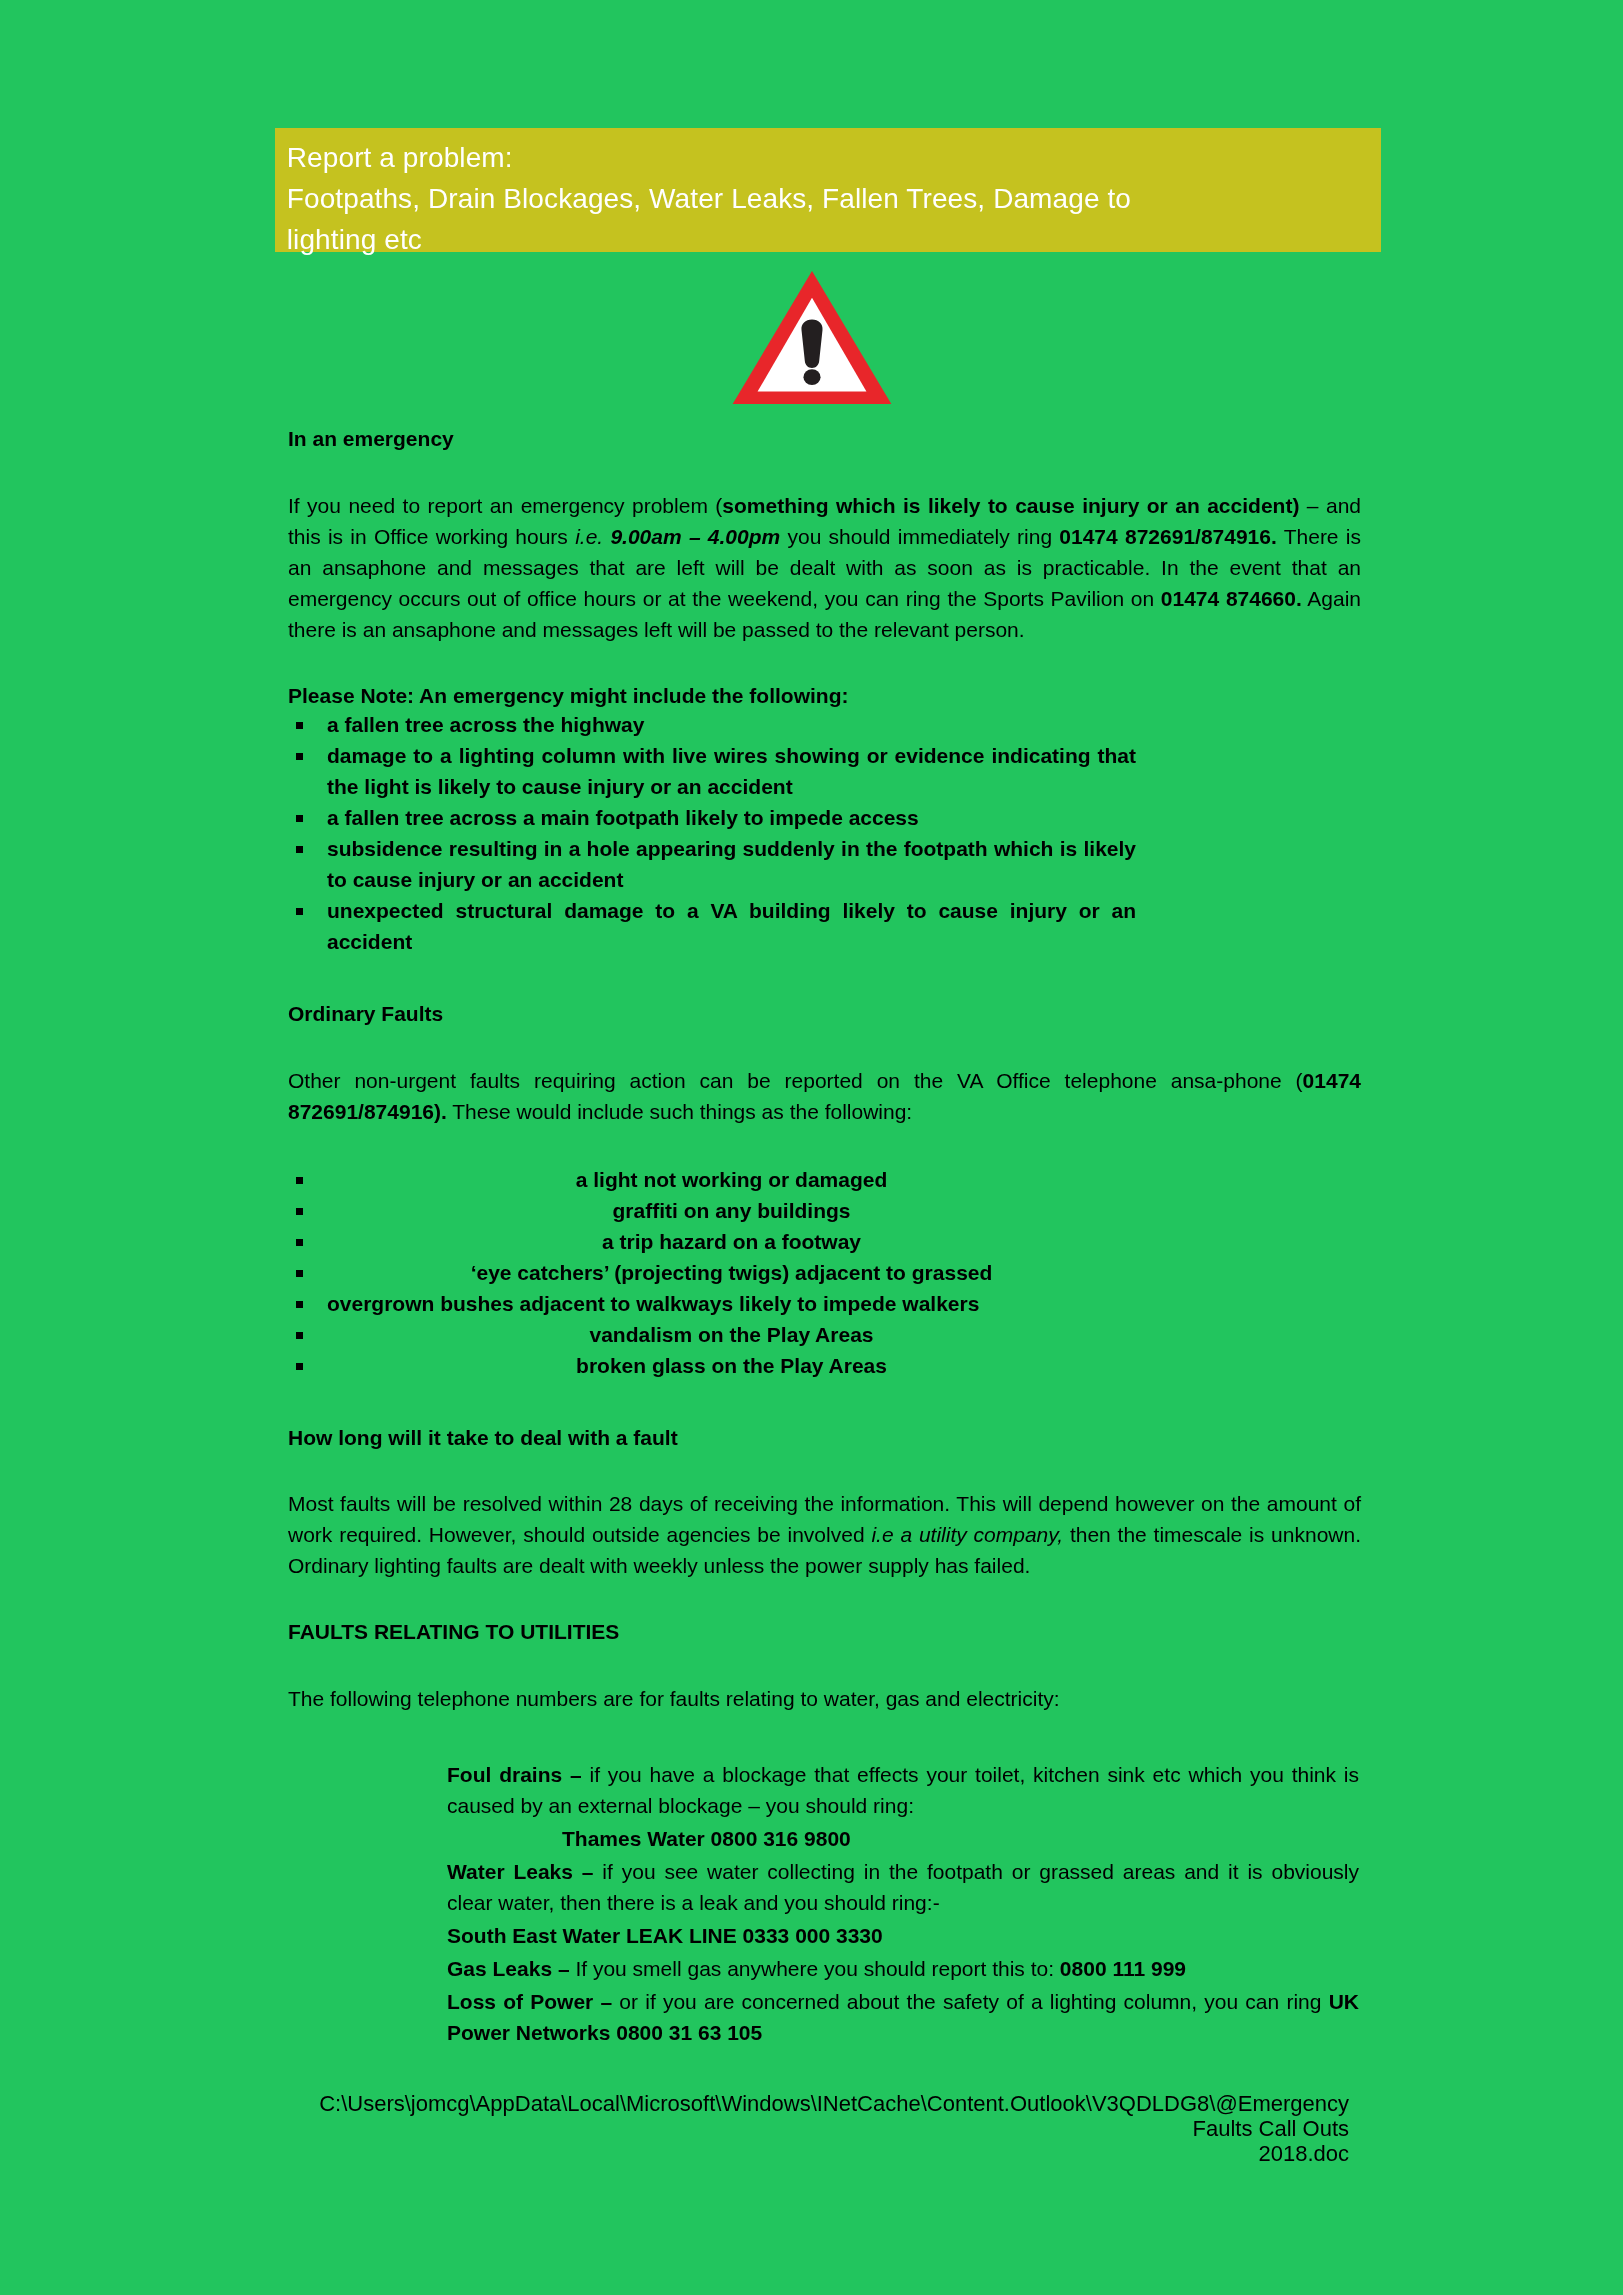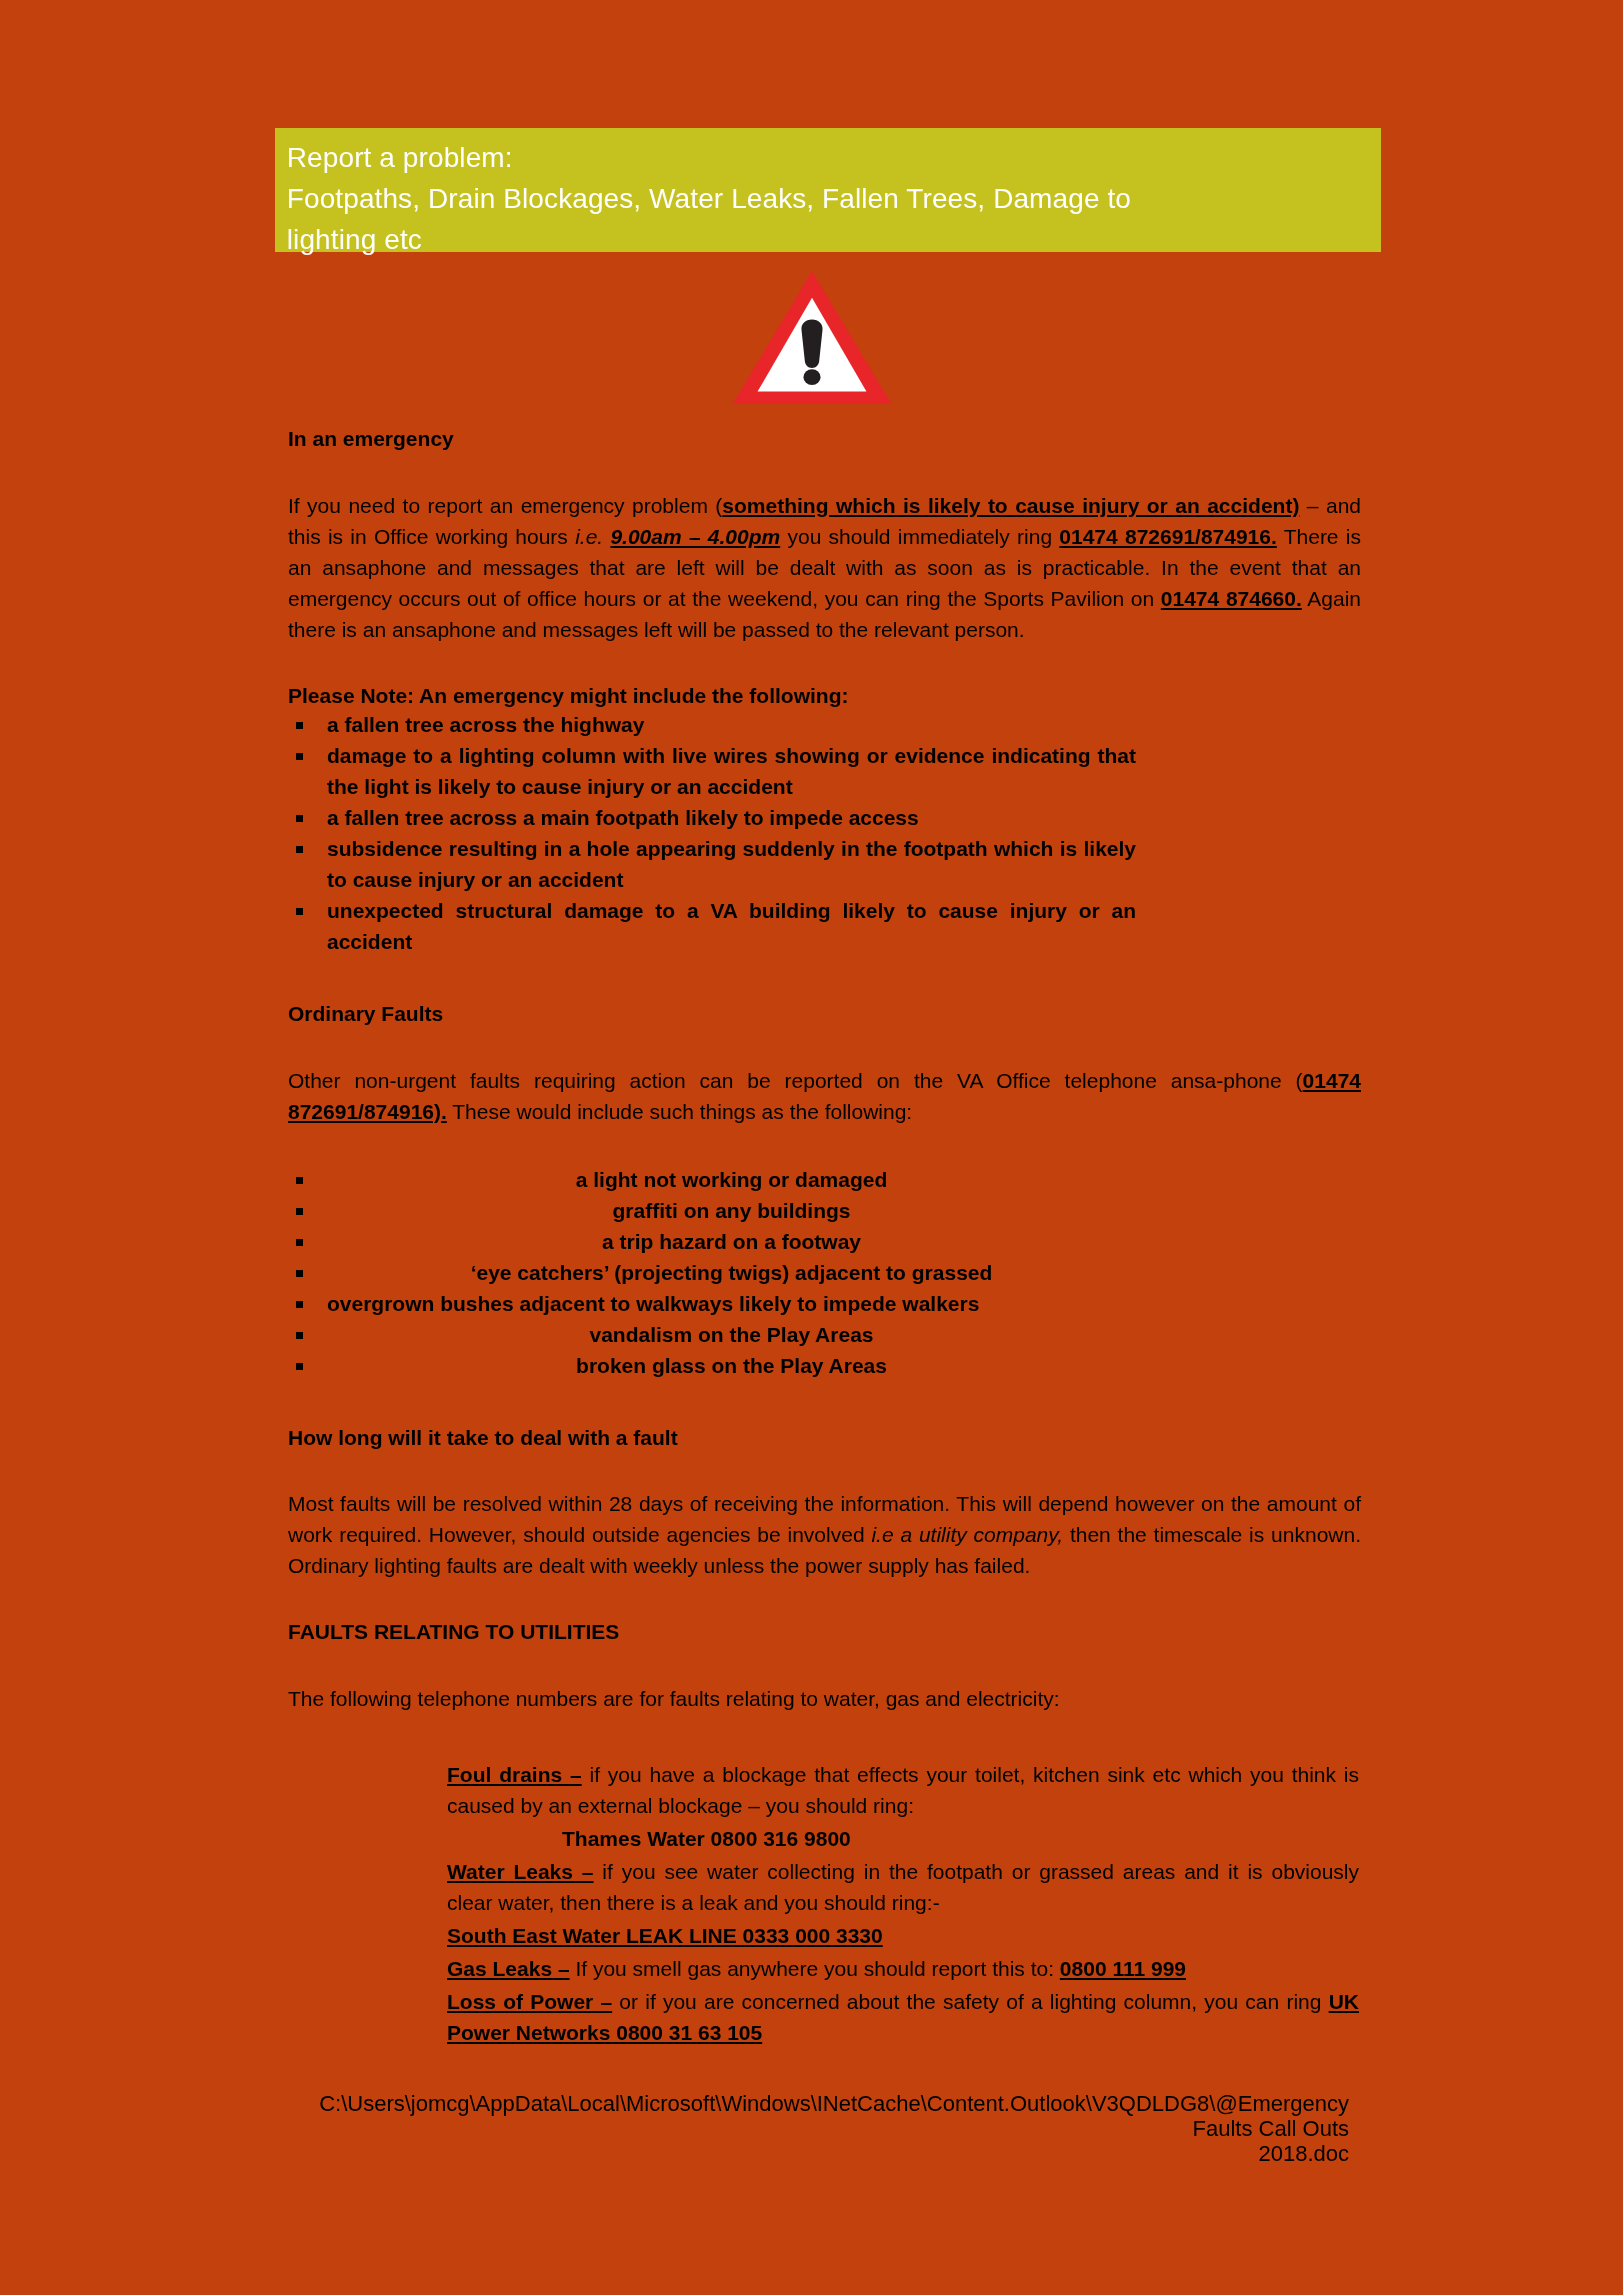--- a/index.html
+++ b/index.html
@@ -15,21 +15,21 @@
     color: #000000;
     position: relative;
     overflow: hidden;
   }
 
   .page {
     position: absolute;
     left: 0; top: 0;
     width: 1623px;
     height: 2295px;
-    background: #c2410c;
+    background: #22c55e;
   }
 
   
   .banner {
     position: absolute;
     left: 275px;
     top: 128px;
     width: 1106px;
     height: 124px;
     background: #c5c21f;
@@ -73,21 +73,21 @@
   p.para {
     font-size: 21px;
     line-height: 31px;
     margin: 0;
     text-align: justify;
   }
   p.para.ragged { text-align: left; }
   .sp-56 { height: 37px; }
   .sp-66 { height: 43px; }
 
-  b, strong { font-weight: bold; text-decoration: underline; }
+  b, strong { font-weight: bold; }
   i, em { font-style: italic; }
 
   
   ul.bullets {
     list-style: none;
     margin: 0;
     padding: 0;
   }
   ul.bullets li {
     position: relative;

